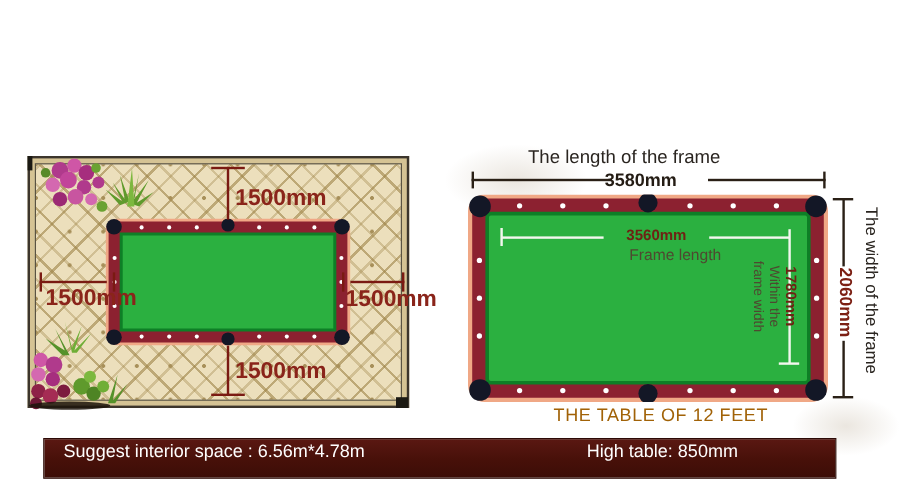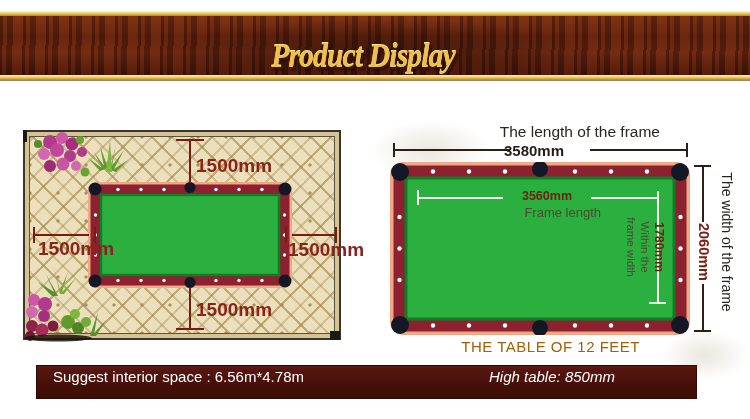--- a/index.html
+++ b/index.html
@@ -40,21 +40,21 @@
     background-position:14px 14px, 0 0, 0 0;}
   .corner-br{position:absolute;left:330px;top:331px;width:10px;height:9px;background:#1b1913;}
   .corner-tl{position:absolute;left:23px;top:130px;width:4px;height:12px;background:#1b1913;}
   .svg-abs{position:absolute;}
   
   .dline{position:absolute;background:#7a1a12;}
   .dline-dark{position:absolute;background:#2a20166;background:#2a2016;}
   .dline-white{position:absolute;background:#f2f7ee;}
   .dim-label{position:absolute;font-weight:bold;font-size:19px;color:#8a241a;white-space:nowrap;}
   
-  .tbl-header{position:absolute;left:440px;top:123px;width:220px;text-align:right;
+  .tbl-header{position:absolute;left:440px;top:123px;width:220px;text-align:left;
     font-size:15.5px;color:#2a2520;}
   .len-label{position:absolute;left:489px;top:142px;width:90px;text-align:center;
     font-size:15px;font-weight:bold;color:#241c14;}
   .inner-len{position:absolute;left:503px;top:189px;width:88px;text-align:center;
     font-size:12.5px;font-weight:bold;color:#6e2214;}
   .inner-len-cap{position:absolute;left:493px;top:205px;width:108px;text-align:right;
     font-size:13px;color:#4e4930;}
   .rot-block{position:absolute;left:597px;top:226px;width:96px;height:42px;
     transform:rotate(90deg);text-align:center;line-height:14px;}
   .rot-block .w1{font-size:12.5px;font-weight:bold;color:#6e2214;}
@@ -65,37 +65,31 @@
   .side-header{position:absolute;left:648px;top:234px;width:158px;height:16px;
     transform:rotate(90deg);transform-origin:center;text-align:center;
     font-size:14px;color:#2a2520;white-space:nowrap;}
   .tbl-caption{position:absolute;left:440px;top:338px;width:200px;text-align:right;
     font-size:15px;letter-spacing:.5px;color:#a16207;}
   
   .footer-bar{position:absolute;left:36px;top:365px;width:661px;height:34px;
     background:linear-gradient(180deg,#5a1812,#471009 55%,#3c0d07);
     border:1px solid #2c0a06;box-sizing:border-box;}
   .footer-left{position:absolute;left:16px;top:0;line-height:22px;font-size:15px;color:#ffffff;white-space:nowrap;}
-  .footer-right{position:absolute;left:452px;top:0;line-height:22px;font-size:15px;color:#ffffff;white-space:nowrap;font-style:italic;}
+  .footer-right{position:absolute;left:452px;top:0;line-height:22px;font-size:15px;color:#ffffff;white-space:nowrap;}
   .smudge{position:absolute;border-radius:50%;background:radial-gradient(rgba(210,200,185,.45),transparent 70%);}
 </style>
 </head>
 <body>
 
 <div class="stage">
 
   <div class="smudge" style="left:370px;top:120px;width:120px;height:60px;"></div>
   <div class="smudge" style="left:660px;top:330px;width:90px;height:50px;"></div>
 
-  <div class="banner">
-    <div class="gold-strip gold-top"></div>
-    <div class="wood"></div>
-    <div class="banner-title">Product Display</div>
-    <div class="gold-strip gold-bottom"></div>
-  </div>
 
   <div class="room">
     <div class="room-floor"></div>
   </div>
   <div class="corner-tl"></div>
   <div class="corner-br"></div>
 
   <svg class="svg-abs" style="left:88px;top:182px;" width="204" height="106" viewBox="0 0 204 106">
     <rect x="0" y="0" width="204" height="106" rx="10" fill="#f0a886"></rect>
     <rect x="2.5" y="2.5" width="199" height="101" rx="8" fill="#8c2130"></rect>

